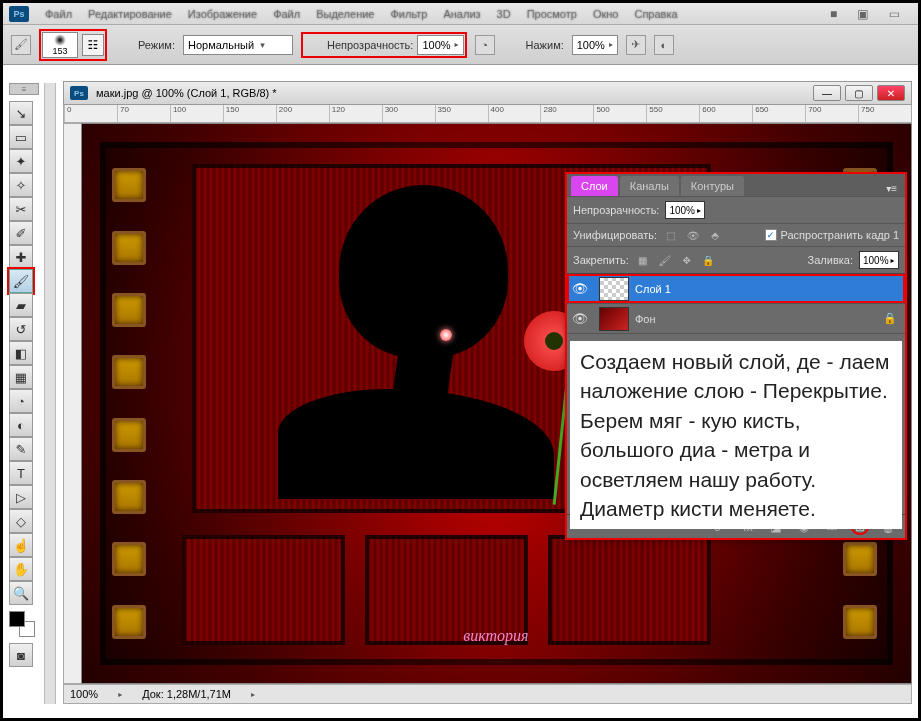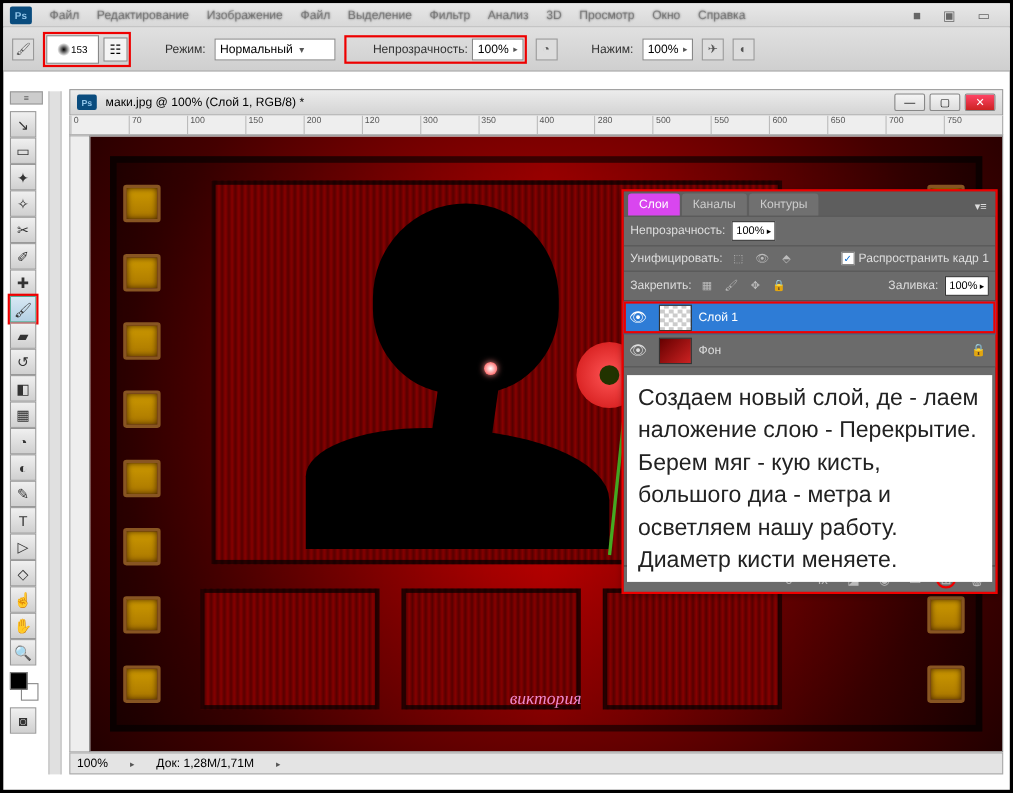--- a/index.html
+++ b/index.html
@@ -9,21 +9,21 @@
   
   .menubar { background: linear-gradient(#e8e8e8,#d8d8d8); height: 22px; display: flex; align-items: center; padding: 0 6px; gap: 4px; border-bottom: 1px solid #aaa; font-size: 11px; color: #333; }
   .menubar span { padding: 2px 6px; cursor: default; position: relative; }
   .menubar span.blur { text-shadow: 0 0 2px rgba(0,0,0,.6); color: rgba(60,60,60,.35); }
   .icon-ps { width: 20px; height: 16px; background: #0a4c7e; display: inline-flex; align-items: center; justify-content: center; font-size: 9px; font-weight: bold; color: #8fc3e8; border-radius: 2px; margin-right: 6px; }
   .menubar .end-icons { margin-left: auto; display: flex; gap: 8px; color: #666; font-size: 12px; }
 
   
   .optbar { background: linear-gradient(#e0e0e0,#cfcfcf); height: 40px; display: flex; align-items: center; padding: 0 8px; gap: 8px; border-bottom: 1px solid #999; }
   .hl { border: 2px solid #e00; padding: 1px; display: inline-flex; align-items: center; gap: 4px; }
-  .brush-sample { width: 48px; height: 26px; background: #fff; border: 1px solid #888; display: flex; flex-direction: row; align-items: center; justify-content: center; font-size: 9px; position: relative; }
+  .brush-sample { width: 36px; height: 26px; background: #fff; border: 1px solid #888; display: flex; flex-direction: column; align-items: center; justify-content: center; font-size: 9px; position: relative; }
   .brush-sample .dot { width: 12px; height: 12px; background: radial-gradient(#000,#0000 70%); border-radius: 50%; }
   .brush-opts-icon { width: 22px; height: 22px; border: 1px solid #888; background: #f4f4f4; display: inline-flex; align-items: center; justify-content: center; font-size: 12px; }
   .lbl { color: #333; margin-left: 23px; }
   .sel { height: 20px; border: 1px solid #888; background: #fff; display: inline-flex; align-items: center; padding: 0 4px; gap: 6px; font-size: 11px; }
   .sel::after { content: "▾"; font-size: 9px; color: #555; }
   .numbox { height: 20px; border: 1px solid #888; background: #fff; display: inline-flex; align-items: center; padding: 0 4px; font-size: 11px; }
   .numbox .arr { font-size: 8px; color: #555; margin-left: 4px; }
   .opt-icon { width: 20px; height: 20px; border: 1px solid #999; background: #ddd; display: inline-flex; align-items: center; justify-content: center; font-size: 11px; color: #555; }
 
   

